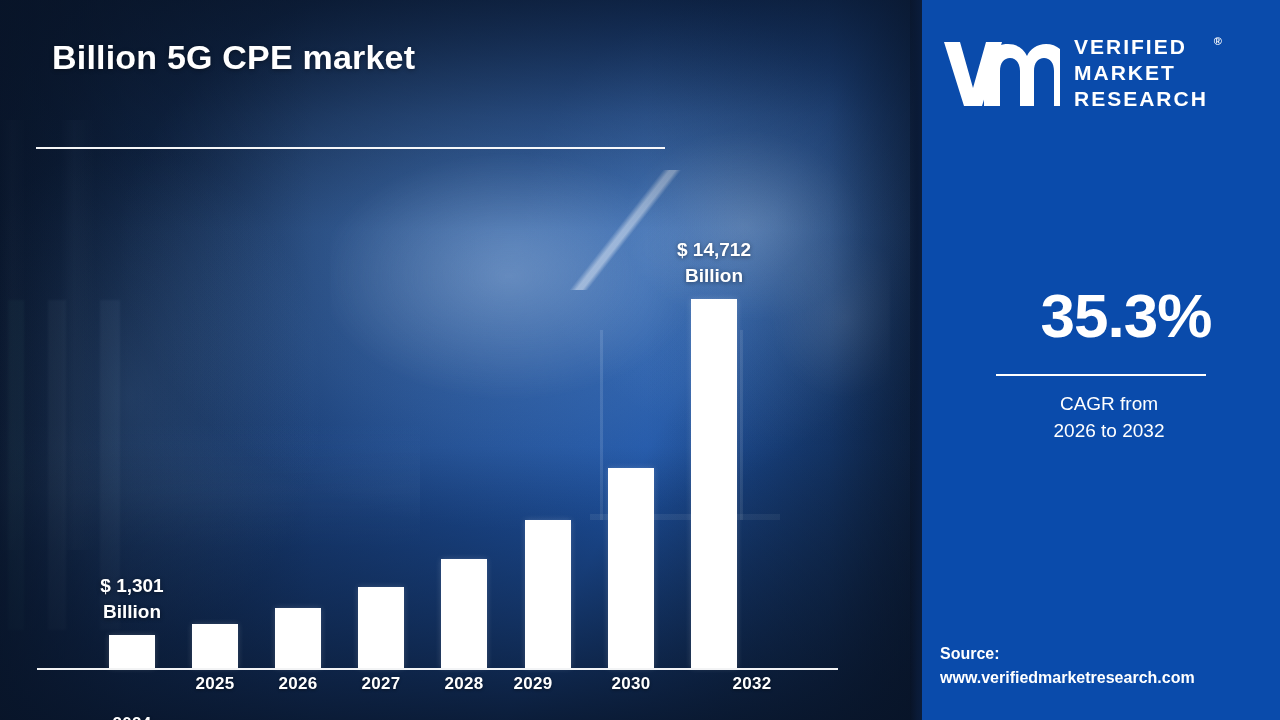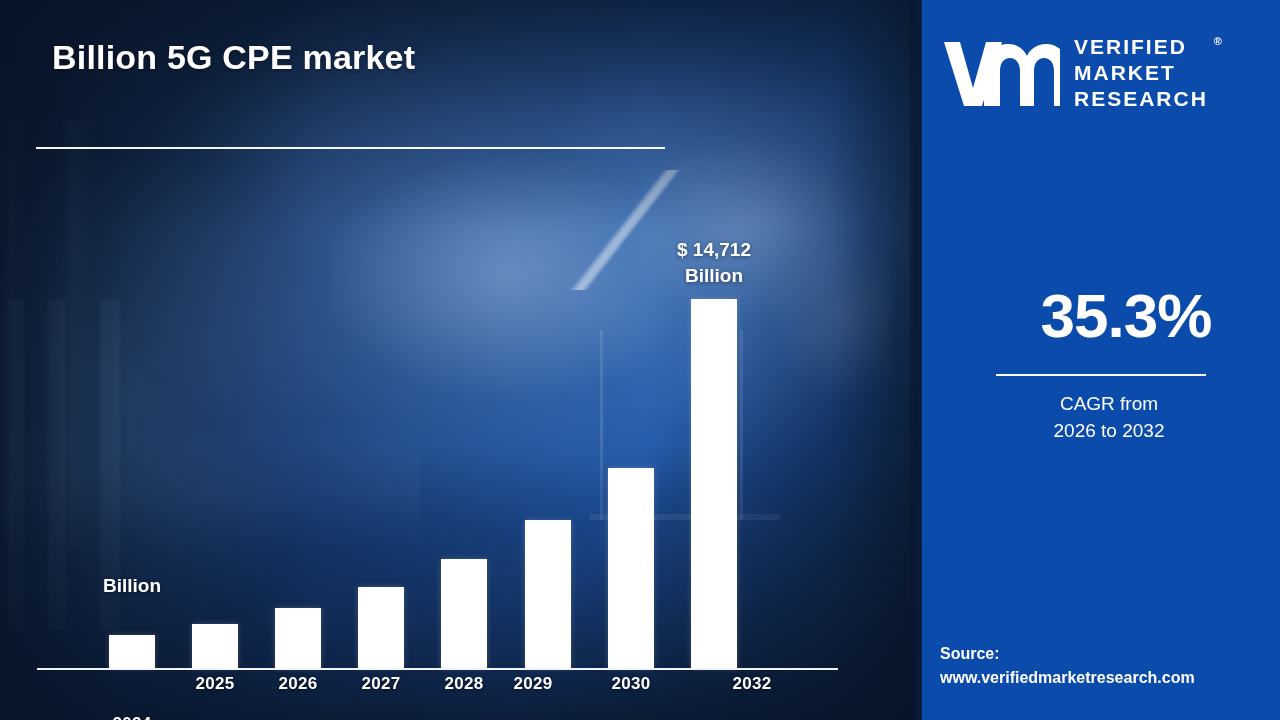--- a/index.html
+++ b/index.html
@@ -254,20 +254,21 @@
     <div class="photo-overlay"></div>
 
     <div class="chart-title">Billion 5G CPE market</div>
     <div class="title-rule"></div>
 
     <div class="plot" id="plot">
       <div class="axis-line"></div>
     <div class="bar" style="left: 109px; top: 635px; height: 33px;"></div>
         <div class="tick-label" style="left: 92px; margin-top: 40px;">2024</div>
         <div class="bar-value" style="left: 52px; top: 573px;">
+          <div>$ 1,301</div>
           <div>Billion</div>
         </div>
         <div class="bar" style="left: 192px; top: 624px; height: 44px;"></div>
         <div class="tick-label" style="left: 175px;">2025</div>
         <div class="bar" style="left: 275px; top: 608px; height: 60px;"></div>
         <div class="tick-label" style="left: 258px;">2026</div>
         <div class="bar" style="left: 358px; top: 587px; height: 81px;"></div>
         <div class="tick-label" style="left: 341px;">2027</div>
         <div class="bar" style="left: 441px; top: 559px; height: 109px;"></div>
         <div class="tick-label" style="left: 424px;">2028</div>

